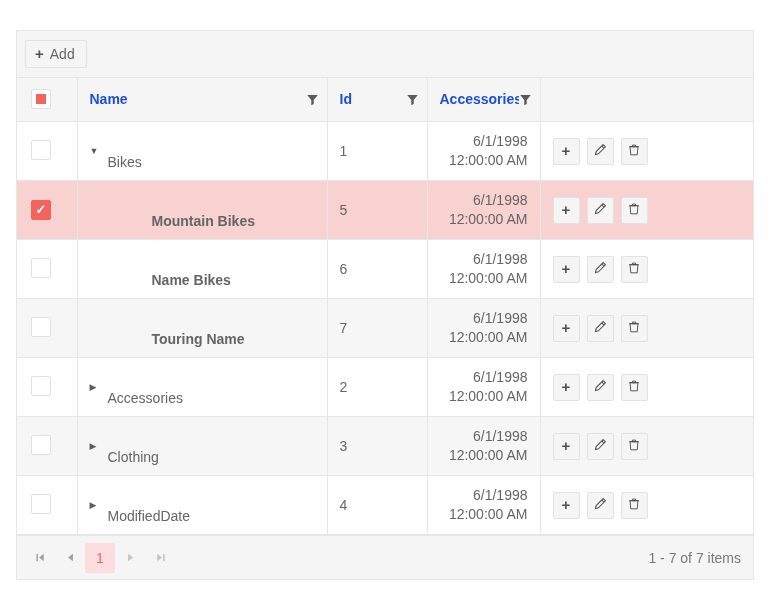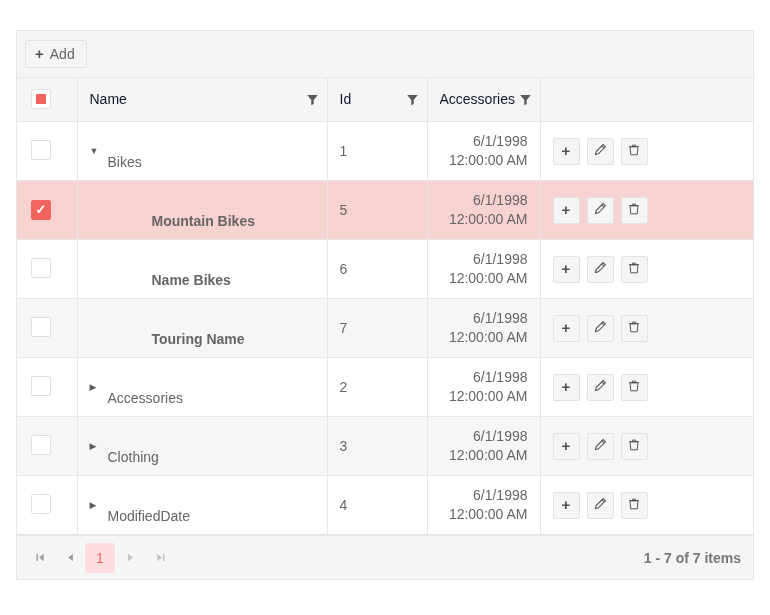--- a/index.html
+++ b/index.html
@@ -66,23 +66,23 @@
   col.c-chk  { width: 60px; }
   col.c-name { width: 250px; }
   col.c-id   { width: 100px; }
   col.c-date { width: 113px; }
   col.c-cmd  { width: 213px; }
 
   thead th {
     background: #f5f5f5;
     border-bottom: 1px solid #e6e6e6;
     border-right: 1px solid #e6e6e6;
-    font-weight: normal;
+    font-weight: bold;
     font-size: 14px;
-    color: #0f172a;
+    color: #1d4ed8;
     text-align: left;
     padding: 11px 8px 12px 12px;
     height: 39px;
     box-sizing: border-box;
     vertical-align: middle;
     white-space: nowrap;
   }
   thead th:last-child { border-right: none; }
   thead th.th-chk { padding-left: 14px; }
 
@@ -234,21 +234,20 @@
     color: #f4645f;
     background: #fbdedd;
     border-radius: 2px;
     cursor: pointer;
     box-sizing: border-box;
   }
   .pager-right {
     margin-left: auto;
     font-size: 14px;
     color: #787878;
-    font-weight: bold;
   }
 </style>
 </head>
 <body>
 
 <div class="grid-wrap">
 
   <div class="toolbar">
     <button class="btn-add">
       <span class="plus-glyph">+</span>

